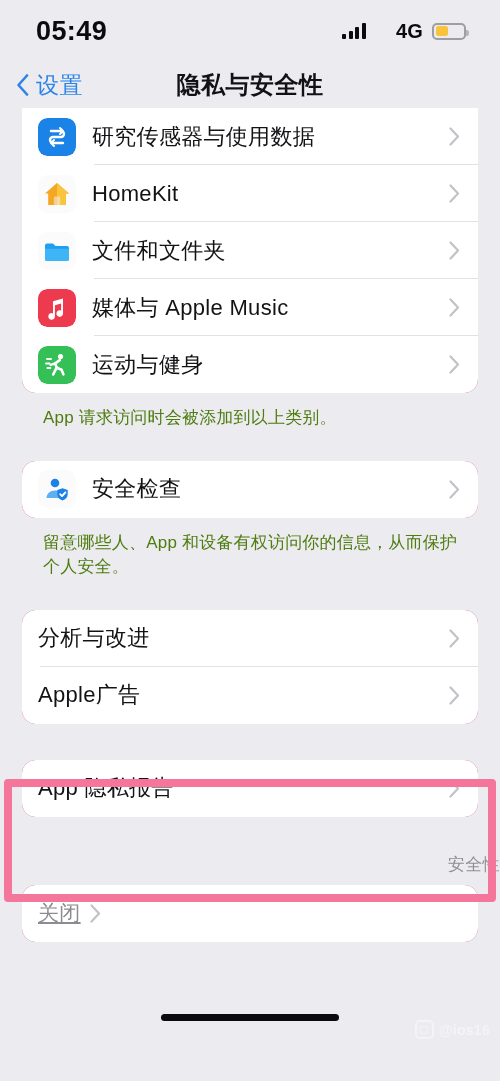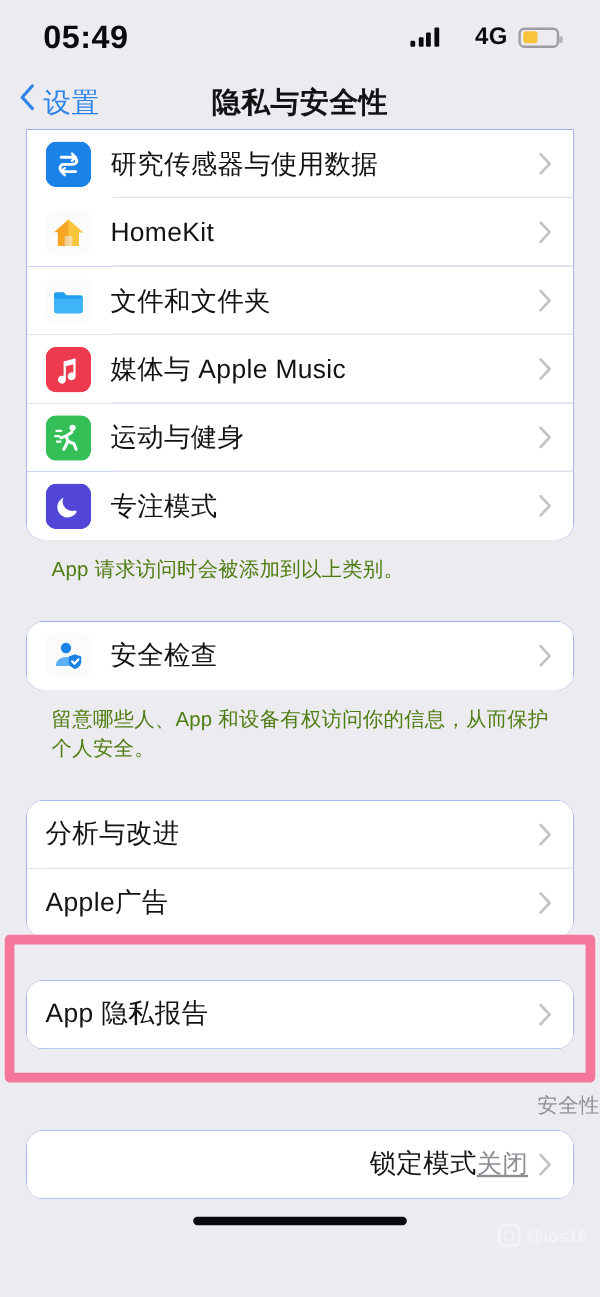--- a/index.html
+++ b/index.html
@@ -30,34 +30,34 @@
             border-radius:5px; padding:1.5px; }
   .battery .fill{ height:100%; width:48%; background:#f7c43b; border-radius:2.5px; }
   .battery::after{ content:""; position:absolute; right:-5px; top:5px; width:3px; height:6px;
                    background:#b6b6bb; border-radius:0 2px 2px 0; }
 
   
   .navbar{
     position:absolute; top:62px; left:0; right:0; height:46px;
     display:flex; align-items:center;
   }
-  .nav-back{ display:flex; align-items:flex-start; gap:7px; padding-left:16px; cursor:pointer; }
+  .nav-back{ display:flex; align-items:center; gap:7px; padding-left:16px; cursor:pointer; }
   .chev-back{ width:13px; height:22px; flex:none; }
   .nav-back-label{ font-size:23px; color:#2d84e8; letter-spacing:.5px; }
   .nav-title{
     position:absolute; left:0; right:0; text-align:center;
     font-size:24px; font-weight:700; color:#121214; letter-spacing:.5px;
     pointer-events:none;
   }
 
   
   .content{ position:absolute; top:108px; left:0; right:0; bottom:0; }
 
   .group{
-    margin:0 22px; background:#1d4ed8; border-radius:14px; overflow:hidden;
+    margin:0 22px; background:#be185d; border-radius:14px; overflow:hidden;
   }
   .group.clipped-top{ border-top-left-radius:0; border-top-right-radius:0; }
 
   .row{
     position:relative; display:flex; align-items:center;
     height:57px; padding:0 18px 0 16px; cursor:pointer; background:#fff;
   }
   .row .sep{
     position:absolute; left:72px; right:0; bottom:0; height:1px; background:#e2e2e5;
   }
@@ -208,33 +208,20 @@
             <path d="M9 13h4M8 17.5h3.4M9.4 22h3" fill="none" stroke="#fff" stroke-width="1.9" stroke-linecap="round"></path>
           </svg>
         </span>
         <span class="row-label">运动与健身</span>
         <svg class="chev" viewBox="0 0 11 19">
           <path d="M1.5 1.5 L9 9.5 L1.5 17.5" fill="none" stroke="#c2c2c7" stroke-width="2.2" stroke-linecap="round" stroke-linejoin="round"></path>
         </svg>
         <span class="sep"></span>
       </div>
 
-      <div class="row">
-        <span class="row-icon">
-          <svg viewBox="0 0 38 38" width="38" height="38">
-            <rect width="38" height="38" rx="9" fill="#5146d8"></rect>
-            <path d="M24.5 22.5a8 8 0 0 1-9.6-10.8 8.6 8.6 0 1 0 11.2 11.6 8 8 0 0 1-1.6-.8Z" fill="#fff"></path>
-          </svg>
-        </span>
-        <span class="row-label">专注模式</span>
-        <svg class="chev" viewBox="0 0 11 19">
-          <path d="M1.5 1.5 L9 9.5 L1.5 17.5" fill="none" stroke="#c2c2c7" stroke-width="2.2" stroke-linecap="round" stroke-linejoin="round"></path>
-        </svg>
-
-      </div>
     </div>
     <div class="footnote">App 请求访问时会被添加到以上类别。</div>
 
     <div class="gap-md"></div>
 
     <div class="group">
       <div class="row">
         <span class="row-icon">
           <svg viewBox="0 0 38 38" width="38" height="38">
             <rect width="38" height="38" rx="9" fill="#fbfbfb"></rect>
@@ -283,21 +270,20 @@
 
       </div>
     </div>
 
     <div class="gap-lg"></div>
 
     <div class="sec-wrap">
       <div class="sec-header">安全性</div>
       <div class="group">
         <div class="row no-icon">
-          <span class="row-label">锁定模式</span>
           <span class="row-value">关闭</span>
           <svg class="chev" viewBox="0 0 11 19">
             <path d="M1.5 1.5 L9 9.5 L1.5 17.5" fill="none" stroke="#c2c2c7" stroke-width="2.2" stroke-linecap="round" stroke-linejoin="round"></path>
           </svg>
 
         </div>
       </div>
     </div>
 
   </div>

